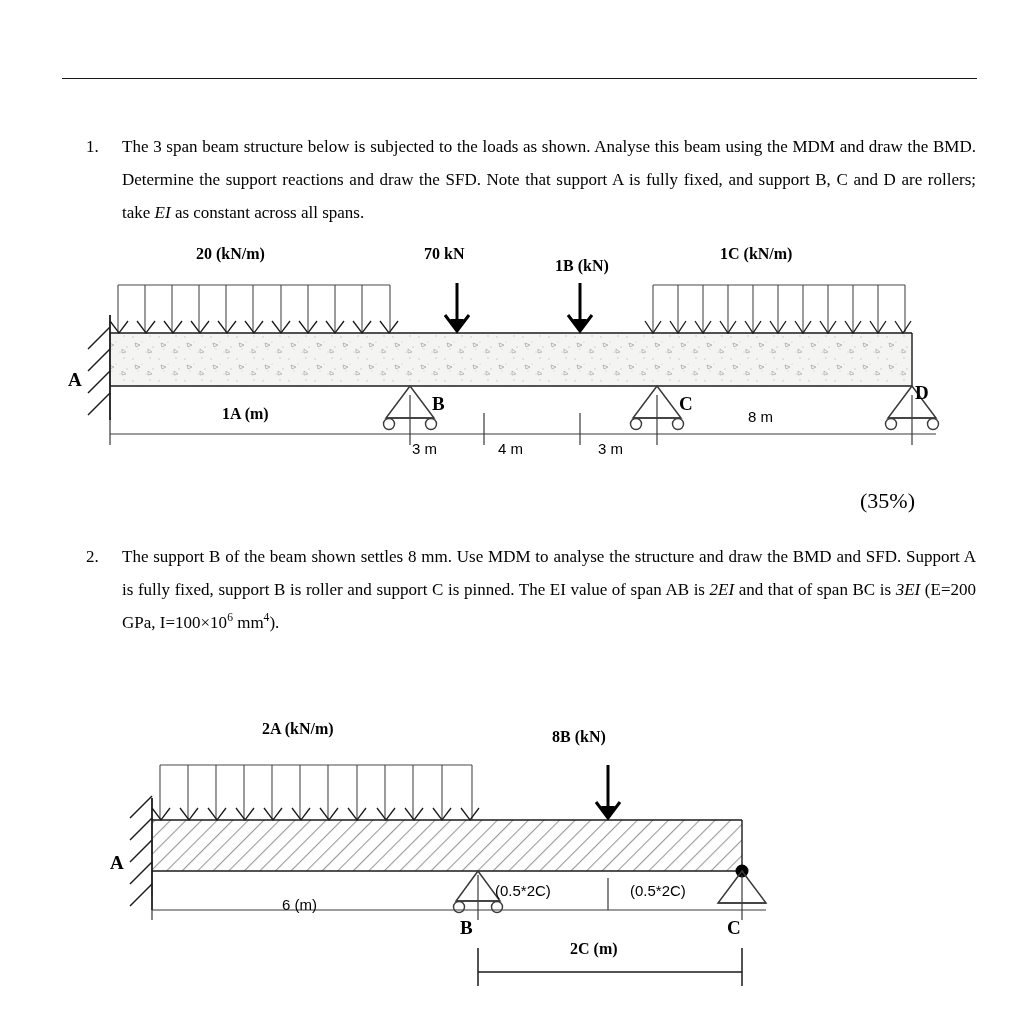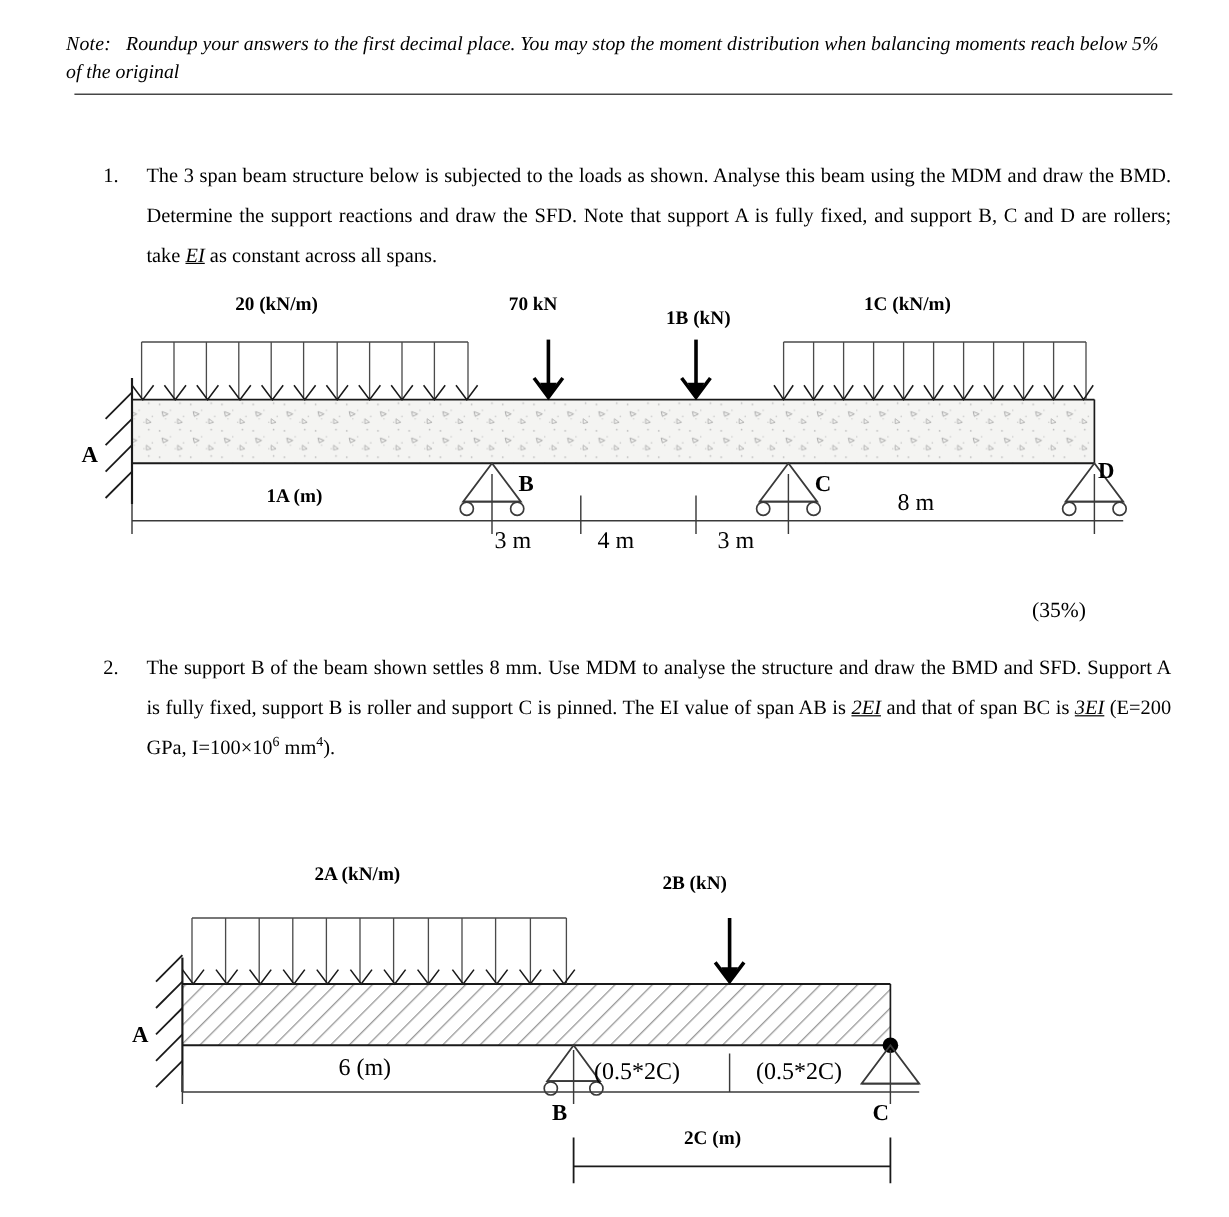--- a/index.html
+++ b/index.html
@@ -49,57 +49,53 @@
     top: 0;
     width: 28px;
     text-align: left;
   }
   .q-body { margin-left: 36px; }
   .q1 { left: 86px; top: 130px; width: 890px; }
   .q2 { left: 86px; top: 540px; width: 890px; }
   .marks {
     position: absolute;
     left: 860px;
-    top: 498px;
-    font-size: 18px;
-  }
-  em.it { font-style: italic; text-decoration: underline; }
+    top: 488px;
+    font-size: 22px;
+  }
+  em.it { font-style: italic; }
   sup { font-size: 0.68em; vertical-align: super; }
   
   .diagram { position: absolute; }
   .lbl {
     position: absolute;
     font-weight: bold;
     font-size: 16px;
     white-space: nowrap;
     font-family: "Liberation Serif", serif;
   }
   .lbl-sans {
     position: absolute;
-    font-size: 20px;
+    font-size: 15px;
     white-space: nowrap;
-    font-family: Liberation Serif, serif;
+    font-family: Liberation Sans, sans-serif;
   }
   .support-letter {
     position: absolute;
     font-weight: bold;
     font-size: 19px;
     font-family: "Liberation Serif", serif;
   }
   svg { display: block; overflow: visible; }
 </style>
 </head>
 <body>
 
 <div class="page">
 
-  <div class="note">
-    <span class="lead">Note:</span>
-    &nbsp; <span>Roundup your answers to the first decimal place. You may stop the moment distribution when balancing moments reach below 5% of the original</span>
-  </div>
   <div class="note-rule"></div>
 
   <div class="question q1">
     <span class="q-num">1.</span>
     <div class="q-body"><span>The 3 span beam structure below is subjected to the loads as shown. Analyse this beam using the MDM and draw the BMD. Determine the support reactions and draw the SFD. Note that support A is fully fixed, and support B, C and D are rollers; take </span><em class="it">EI</em><span> as constant across all spans.</span></div>
   </div>
 
   <div class="diagram" style="left:0px; top:245px; width:1024px; height:250px;">
 
     <div class="lbl" style="left:196px; top:0px;">20 (kN/m)</div>
@@ -247,23 +243,23 @@
   <div class="marks">(35%)</div>
 
   <div class="question q2">
     <span class="q-num">2.</span>
     <div class="q-body"><span>The support B of the beam shown settles 8 mm. Use MDM to analyse the structure and draw the BMD and SFD. Support A is fully fixed, support B is roller and support C is pinned. The EI value of span AB is </span><em class="it">2EI</em><span> and that of span BC is </span><em class="it">3EI</em><span> (E=200 GPa, I=100×10</span><sup>6</sup><span> mm</span><sup>4</sup><span>).</span></div>
   </div>
 
   <div class="diagram" style="left:0px; top:710px; width:892px; height:290px;">
 
     <div class="lbl" style="left:262px; top:10px;">2A (kN/m)</div>
-    <div class="lbl" style="left:552px; top:18px;">2B (kN)</div>
-
-    <div class="lbl-sans" style="left:282px; top:169px;">6 (m)</div>
+    <div class="lbl" style="left:552px; top:18px;">8B (kN)</div>
+
+    <div class="lbl-sans" style="left:282px; top:186px;">6 (m)</div>
     <div class="lbl-sans" style="left:495px; top:172px;">(0.5*2C)</div>
     <div class="lbl-sans" style="left:630px; top:172px;">(0.5*2C)</div>
 
     <div class="lbl" style="left:570px; top:230px;">2C (m)</div>
 
     <div class="support-letter" style="left:110px; top:142px;">A</div>
     <div class="support-letter" style="left:460px; top:207px;">B</div>
     <div class="support-letter" style="left:727px; top:207px;">C</div>
 
     <svg width="1024" height="290" viewBox="0 0 1024 290">

